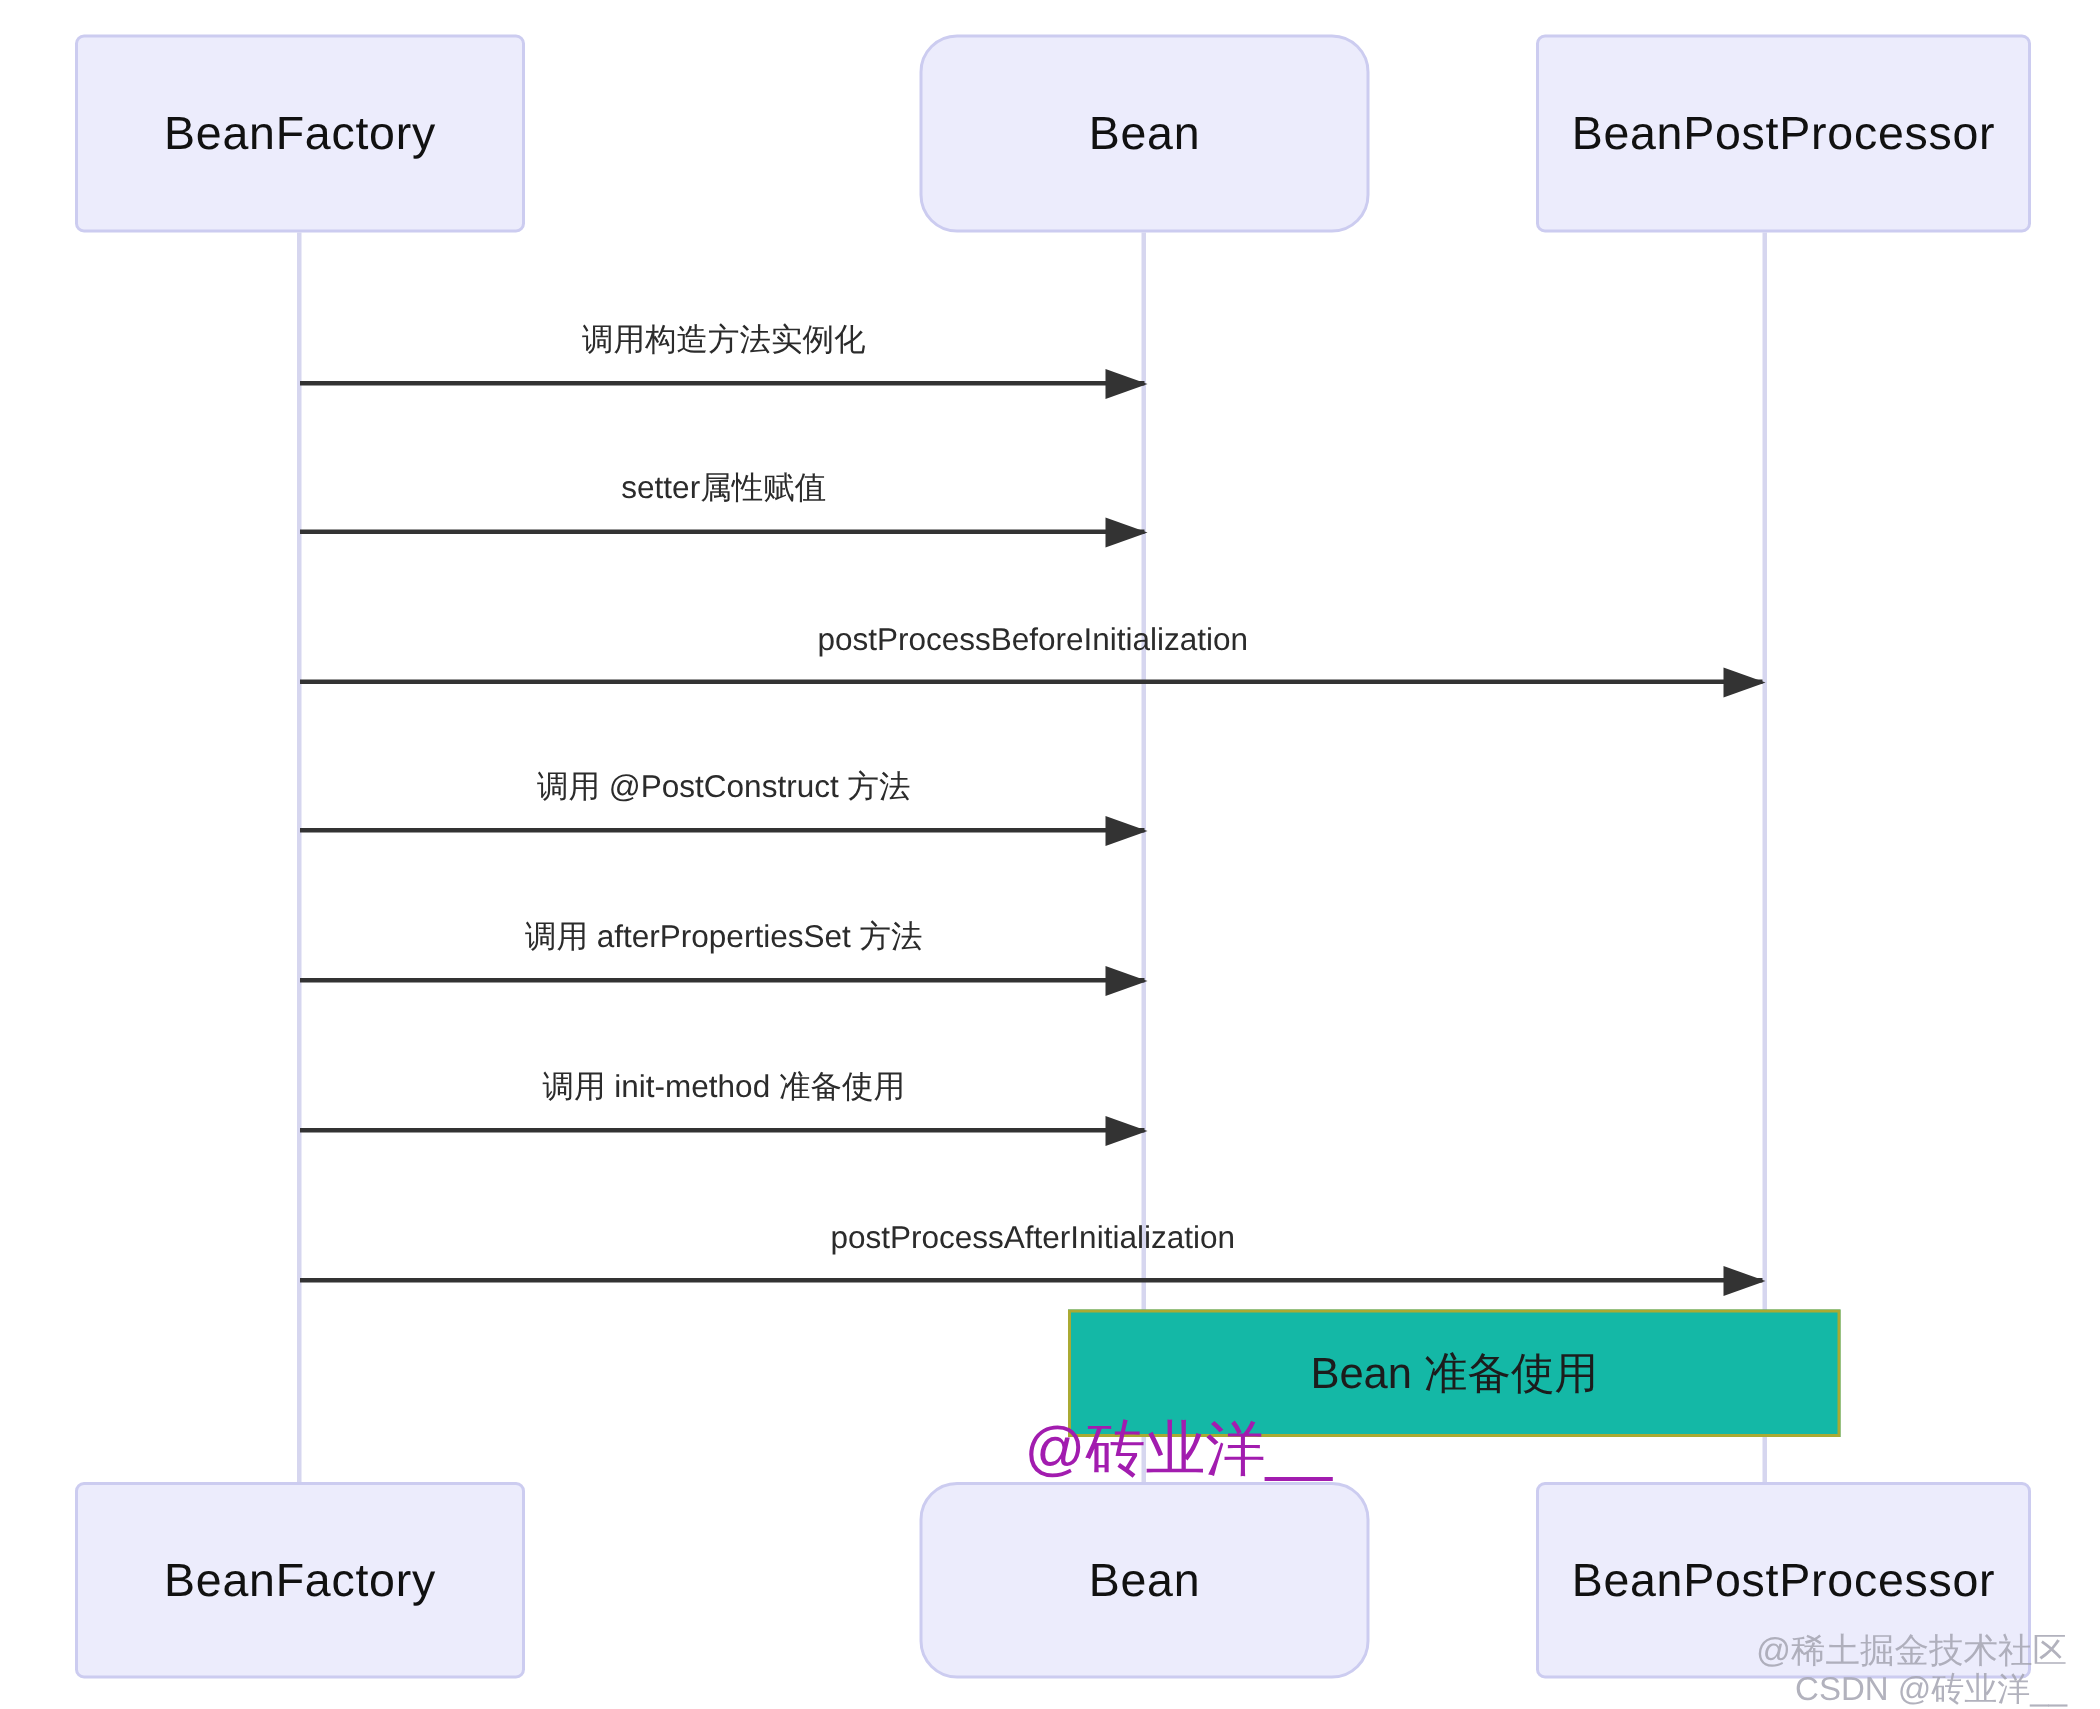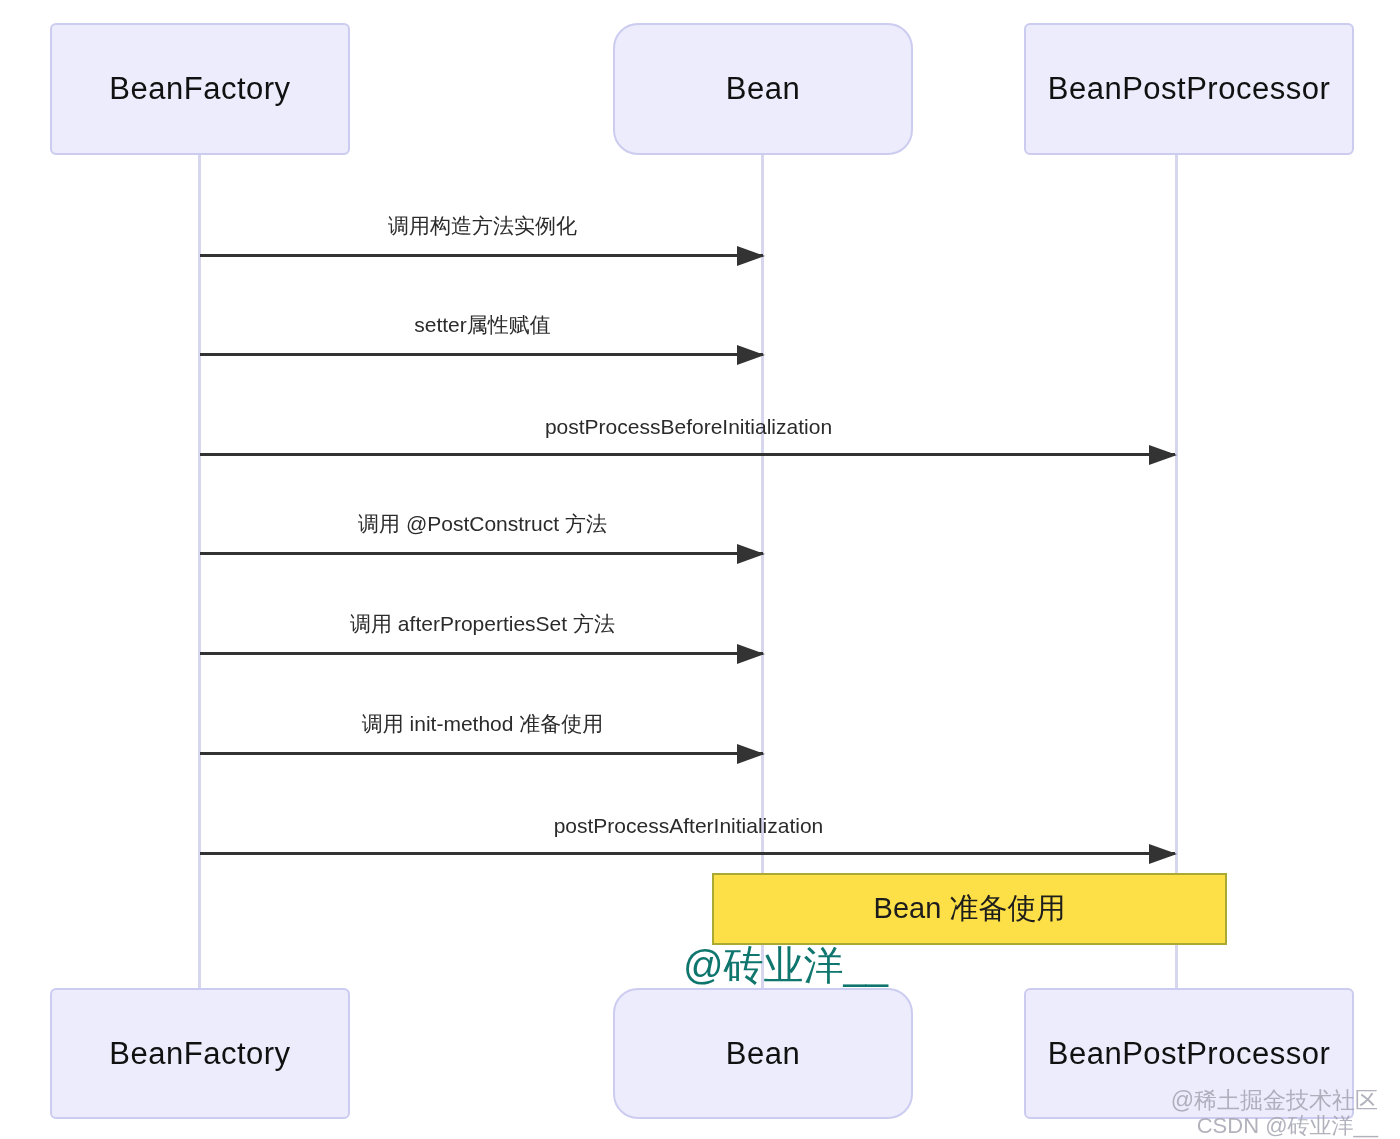--- a/index.html
+++ b/index.html
@@ -83,37 +83,37 @@
     border-top: 10px solid transparent;
     border-bottom: 10px solid transparent;
   }
 
   
   .note {
     position: absolute;
     left: 712px;
     top: 873px;
     width: 515px;
-    height: 72px;
-    background: #fde047;
+    height: 85px;
+    background: #14b8a6;
     border: 2px solid #aaaa33;
     display: flex;
     align-items: center;
     justify-content: center;
     font-size: 29px;
     color: #1c1c1c;
   }
 
   
   .wm-center {
     position: absolute;
     left: 683px;
     top: 938px;
     font-size: 40px;
-    color: #0f766e;
+    color: #a21caf;
     white-space: nowrap;
   }
   .wm-right {
     position: absolute;
     right: 22px;
     text-align: left;
     color: #a5a5b2;
     opacity: 0.85;
     white-space: nowrap;
   }

